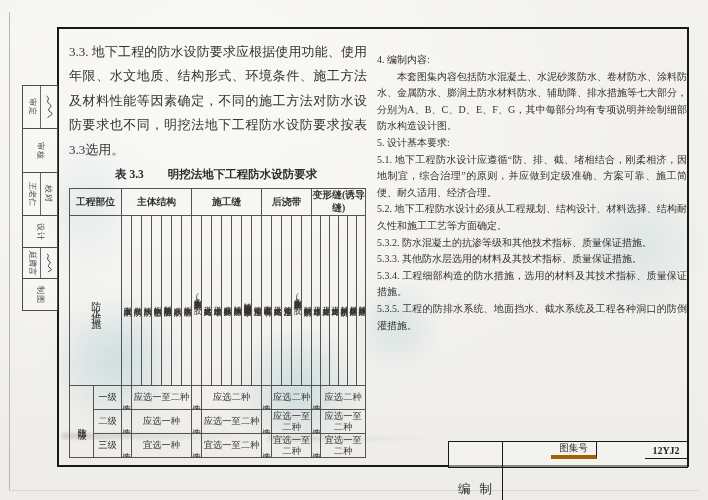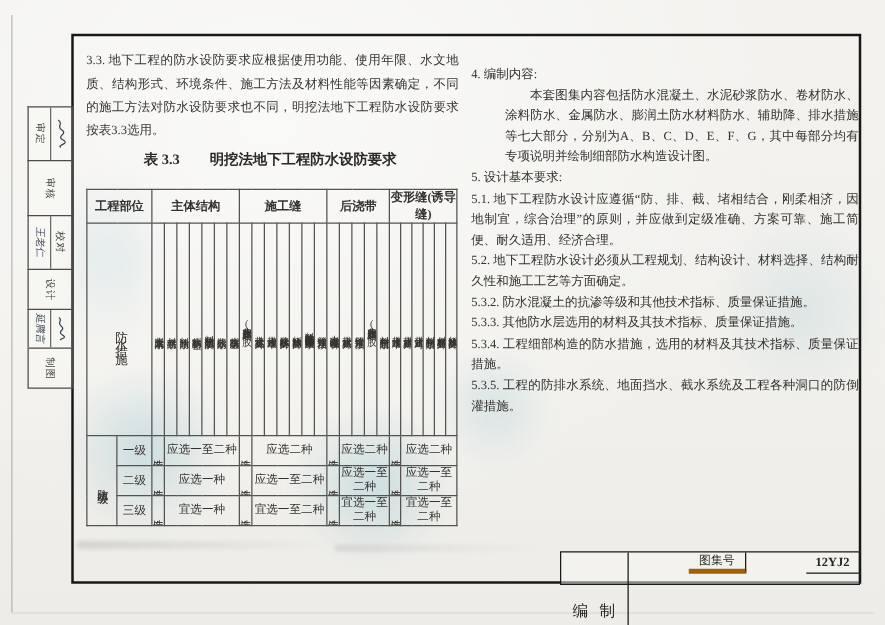--- a/index.html
+++ b/index.html
@@ -42,43 +42,43 @@
   .sb-div { position:absolute; left:50%; top:0; bottom:0; border-left:1px solid #6a6archive764; border-left:1px solid #6a6864; }
   .sb-txt { position:absolute; top:50%; white-space:nowrap; font-size:8px; color:#454340;
     transform:translate(-50%,-50%) rotate(90deg); letter-spacing:1px; }
   .sb-a { left:26%; } .sb-b { left:73%; } .sb-c { left:50%; }
   .sb-sig { position:absolute; top:50%; transform:translate(-50%,-50%) rotate(90deg); }
   .sb-sig svg { display:block; }
   .sb-name { font-size:8px; color:#3c4452; letter-spacing:0; transform:translate(-50%,-50%) rotate(90deg) skewX(-8deg); }
 
   
   .leftcol { position:absolute; left:69px; top:40px; width:298px; }
-  .p33 { font-size:10px; line-height:1.88; text-align:justify; color:#35332f; }
+  .p33 { font-size:13px; line-height:1.88; text-align:justify; color:#35332f; }
   .tcap { margin:5px 0 2px 46px; display:flex; gap:24px; font-weight:bold; font-size:11.5px; color:#2b2a27; }
 
   
-  table.req { border-collapse:collapse; table-layout:fixed; width:296px; margin-top:16px;
+  table.req { border-collapse:collapse; table-layout:fixed; width:296px; margin-top:6px;
     border:1.5px solid #3c3a37; }
   table.req td { border:1px solid #55534f; padding:0; overflow:hidden; color:#34322e;
     text-align:center; vertical-align:middle; }
   .hrow td { height:22px; font-size:9.8px; font-weight:bold; letter-spacing:0; }
   .mrow td { height:170px; vertical-align:top; }
   .vtext { writing-mode:vertical-rl; text-orientation:upright; margin:0 auto; line-height:1.05; }
   .mname { height:164px; margin-top:2px; font-size:8px; letter-spacing:-0.5px; }
   .measure { height:150px; margin-top:8px; font-size:10px; letter-spacing:6px; }
   .glabel { height:66px; font-size:9px; letter-spacing:1px; margin-top:2px; }
   .grow td { height:24px; font-size:9.3px; }
   .grade-cell { font-size:10px; }
   .vsel .vtext { height:22px; font-size:8.5px; }
   .wide { line-height:1.15; padding:0 1px; }
 
   
   .rightcol { position:absolute; left:377px; top:52px; width:310px; }
   .rp { font-size:10px; line-height:1.66; text-align:justify; color:#33312d; }
-  .rp.indent { text-indent:2em;margin-left:27px; }
+  .rp.indent { text-indent:2em; }
 
   
   .tb { position:absolute; left:448px; top:441px; width:240px; height:27px;
     border:1.5px solid #181816; display:grid; grid-template-columns:1fr 46px 42px;
     grid-template-rows:1fr 1fr; background:rgba(248,247,244,.5);gap:48px; }
   .tb-title { grid-row:1 / span 2; border-right:1px solid #181816; display:flex;
     align-items:center; justify-content:center; font-size:12.5px; letter-spacing:9px;
     padding-left:9px; color:#2b2a27; }
   .tb-lab { border-bottom:4px solid #a16207; border-right:1px solid #181816;
     display:flex; align-items:center; justify-content:center; font-size:9.5px; }

